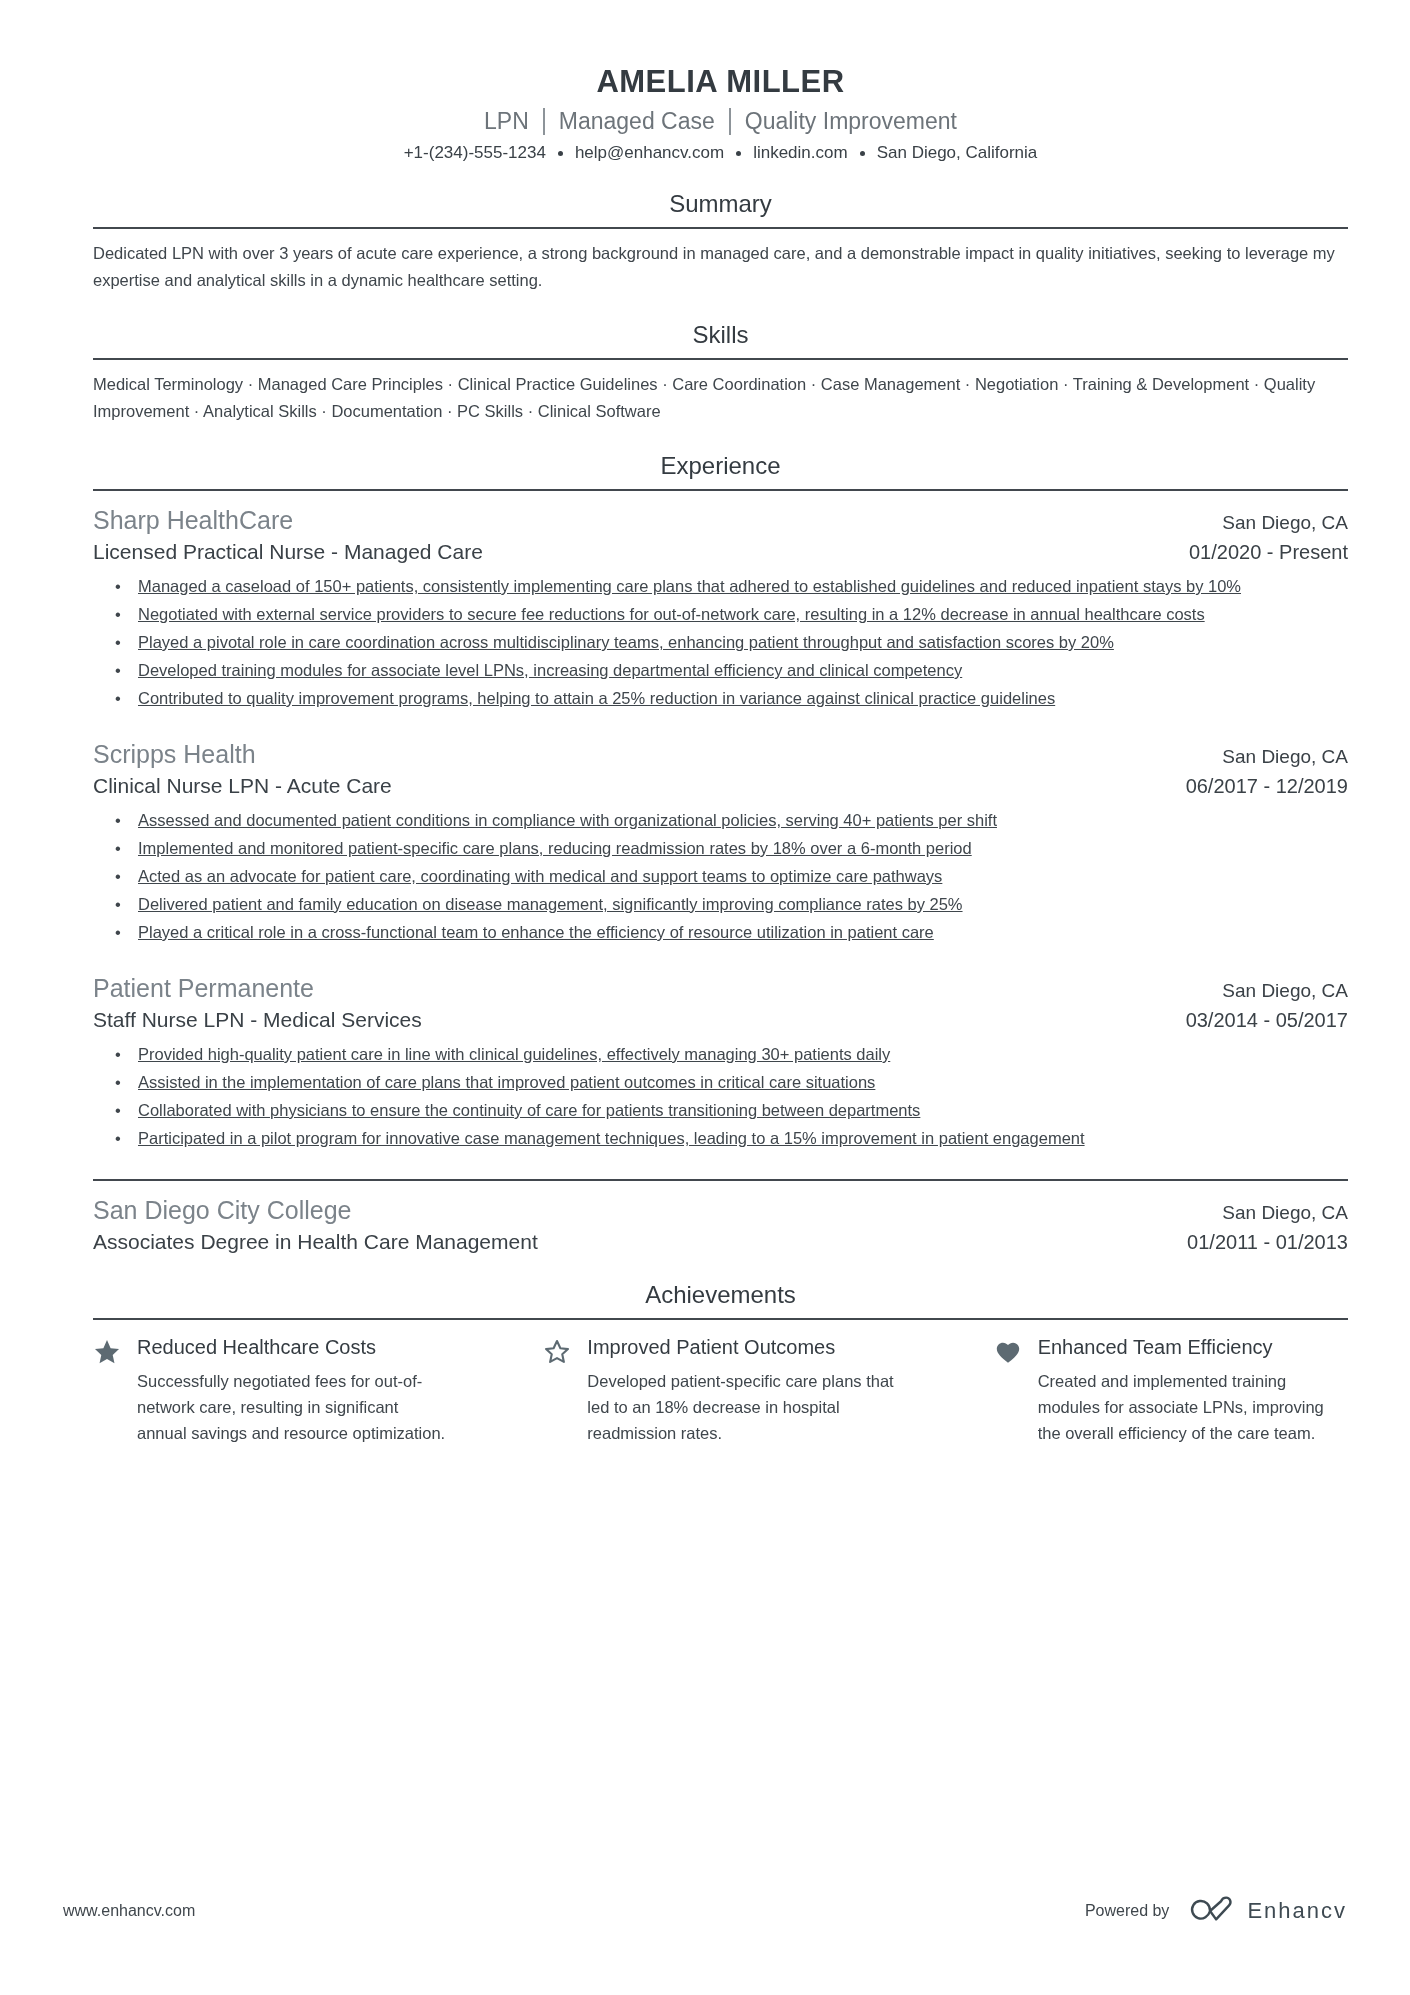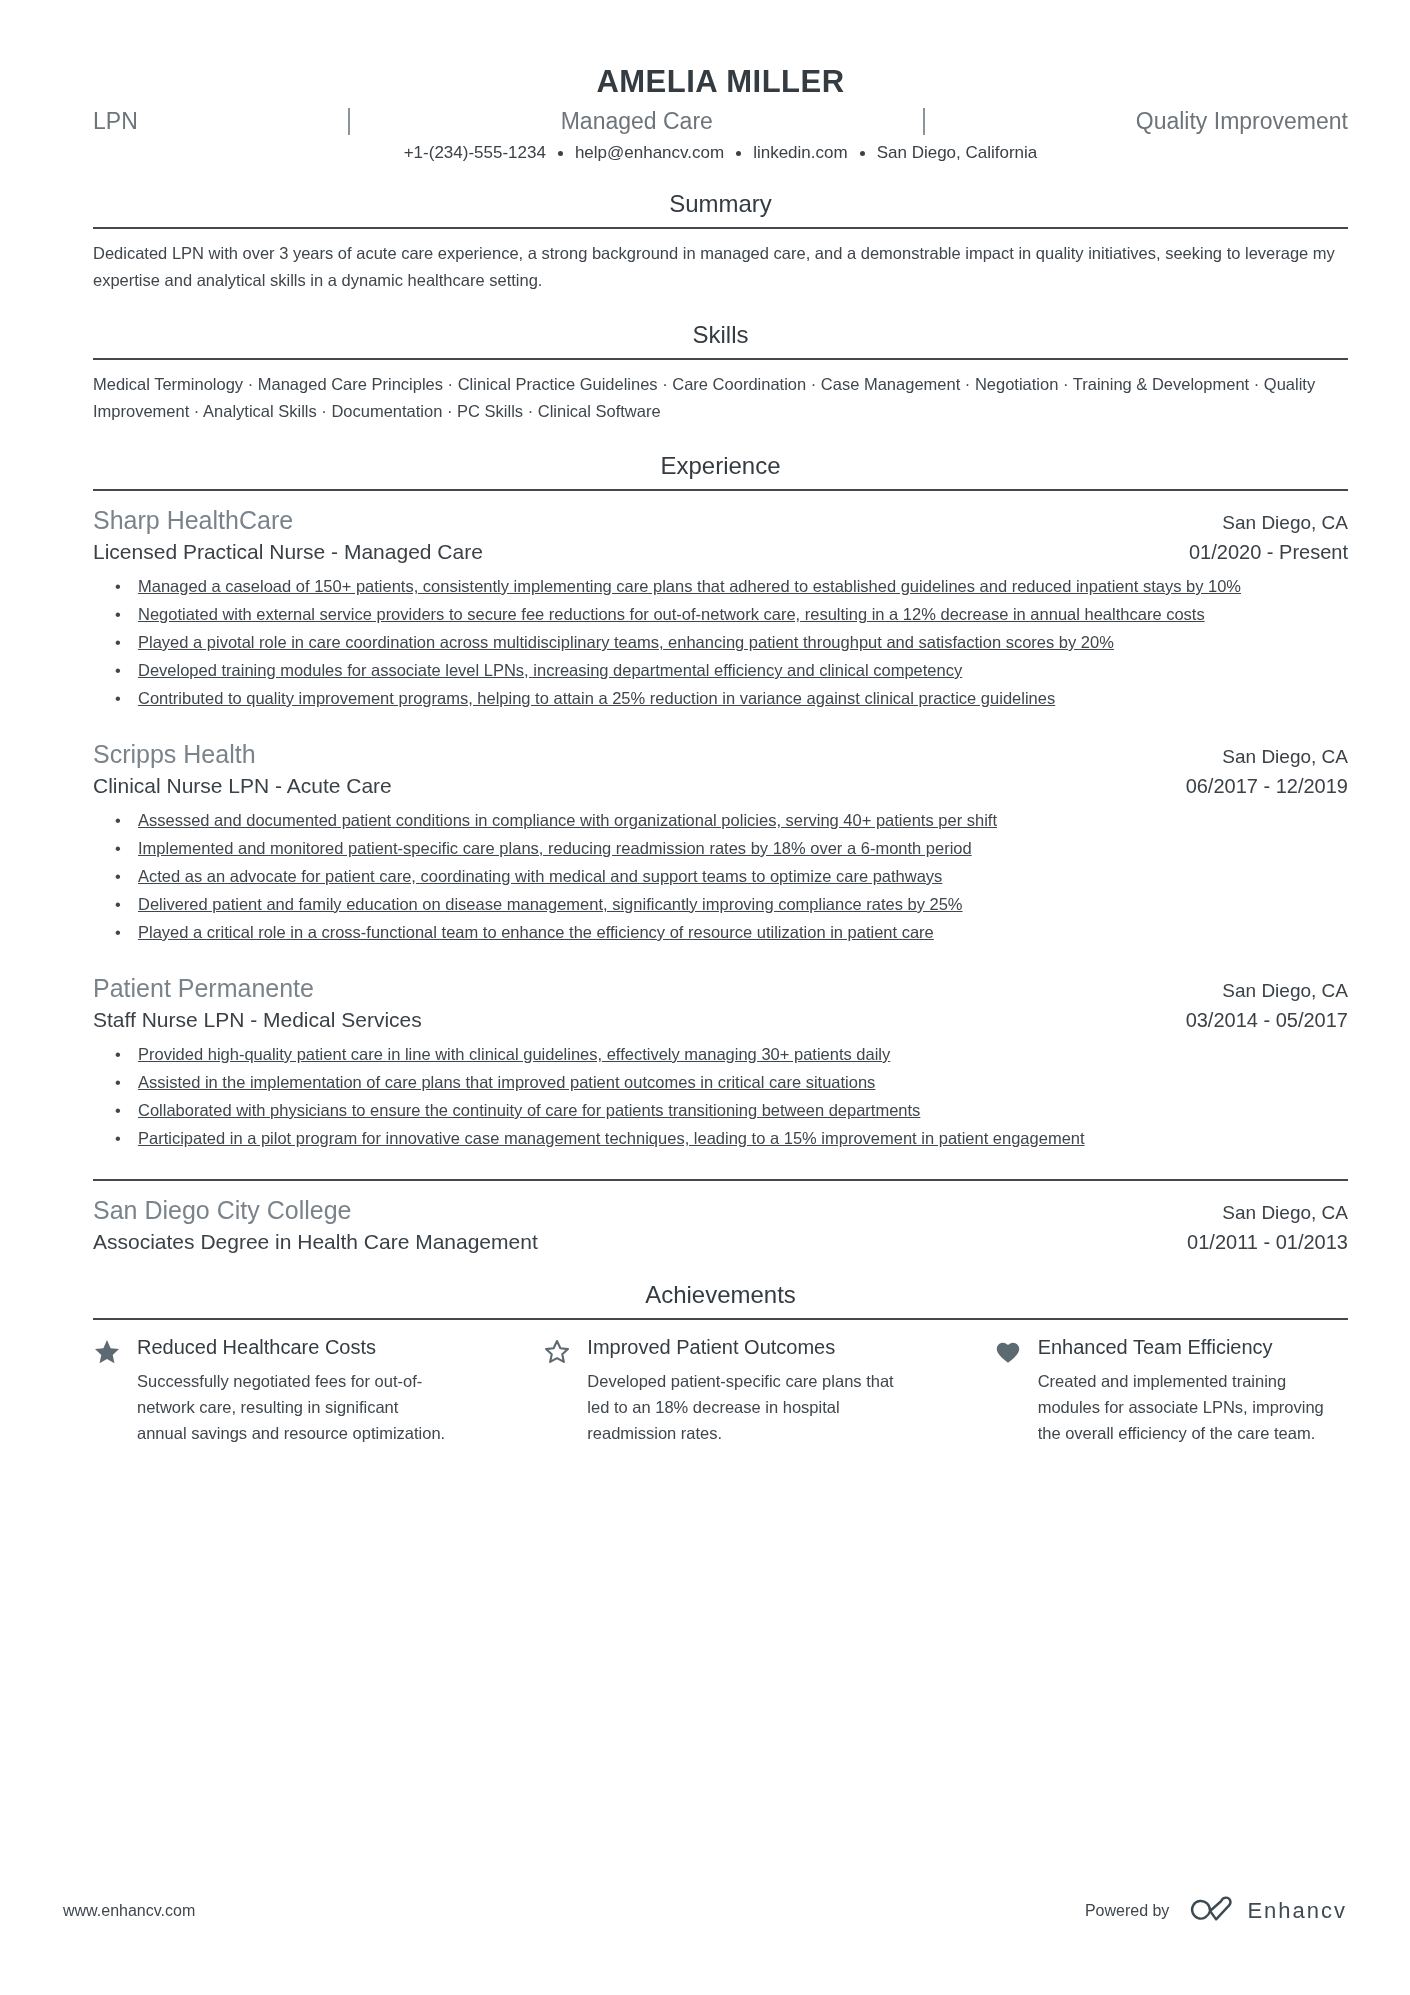--- a/index.html
+++ b/index.html
@@ -23,21 +23,21 @@
     font-size: 31px;
     font-weight: 700;
     letter-spacing: 0.5px;
     color: #343b41;
   }
   .hdr-sub {
     margin-top: 8px;
     font-size: 23px;
     color: #6d747a;
     display: flex;
-    justify-content: space-between;
+    justify-content: center;
     align-items: center;
     gap: 14px;
   }
   .vbar {
     display: inline-block;
     width: 2px;
     height: 27px;
     background: #8d9499;
   }
   .hdr-contact {
@@ -151,21 +151,21 @@
 </head>
 <body>
 
 <div class="page">
 
   <div class="hdr">
     <div class="hdr-name">AMELIA MILLER</div>
     <div class="hdr-sub">
       <span>LPN</span>
       <span class="vbar"></span>
-      <span>Managed Care</span>
+      <span>Managed Case</span>
       <span class="vbar"></span>
       <span>Quality Improvement</span>
     </div>
     <div class="hdr-contact">
       <span>+1-(234)-555-1234</span>
       <span class="dot"></span>
       <span>help@enhancv.com</span>
       <span class="dot"></span>
       <span>linkedin.com</span>
       <span class="dot"></span>

